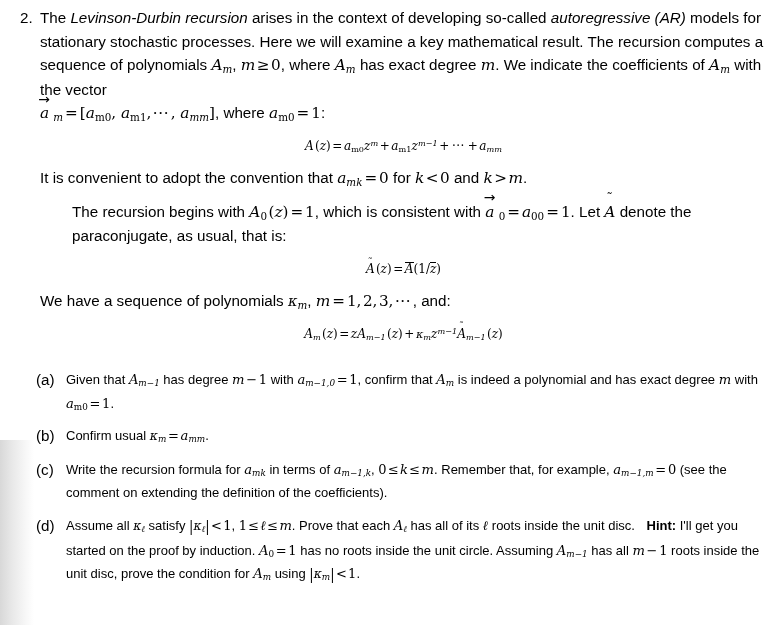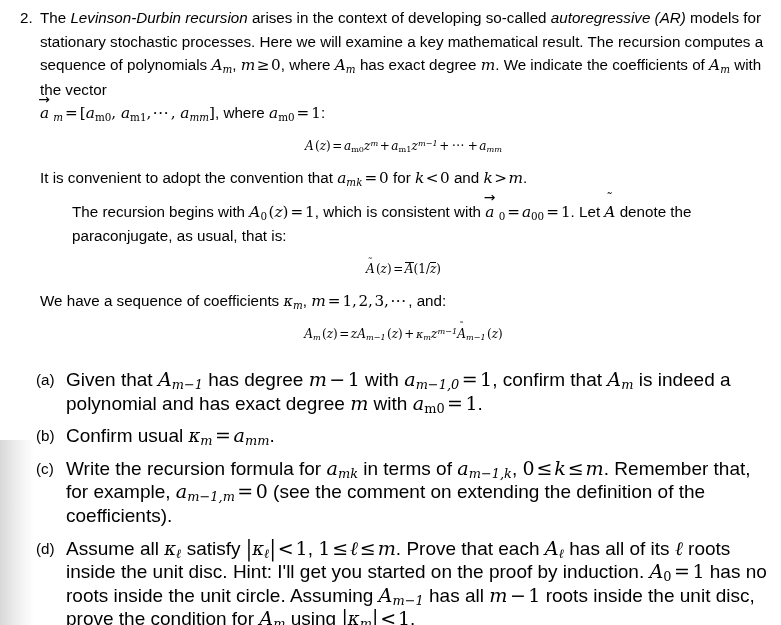--- a/index.html
+++ b/index.html
@@ -75,28 +75,28 @@
     margin-bottom: 9px;
   }
   .subpart-label {
     width: 30px;
     flex: 0 0 30px;
     font-size: 15.2px;
     line-height: 23.6px;
   }
   .subpart-text {
     flex: 1 1 auto;
-    font-size: 19px;
+    font-size: 13px;
     line-height: 23.6px;
     min-width: 0;
   }
 
   
   .it { font-style: italic; }
-  .bold { font-weight: normal; }
+  .bold { font-weight: bold; margin-left: 8px; }
 
   .m {
     font-family: "DejaVu Serif", "Liberation Serif", serif;
     font-style: italic;
     font-size: 1.01em;
   }
   .mu { 
     font-family: "DejaVu Serif", "Liberation Serif", serif;
     font-style: normal;
   }
@@ -209,21 +209,21 @@
       <p class="para"><span>It is convenient to adopt the convention that </span><span class="nowrap"><span class="m">a</span><sub>mk</sub><span class="op">=</span><span class="mu">0</span></span><span> for </span><span class="nowrap"><span class="m">k</span><span class="lebar">&lt;</span><span class="mu">0</span></span><span> and </span><span class="nowrap"><span class="m">k</span><span class="lebar">&gt;</span><span class="m">m</span></span><span>.</span></p>
 
       <p class="para"><span>The recursion begins with </span><span class="nowrap"><span class="m">A</span><sub class="upr">0</sub><span class="mu"> (</span><span class="m">z</span><span class="mu">)</span><span class="op">=</span><span class="mu">1</span></span><span>, which is consistent with </span><span class="nowrap"><span class="vecarrow"><span class="vecglyph">→</span><span class="m">a</span></span><sub class="upr">&nbsp;0</sub><span class="op">=</span><span class="m">a</span><sub class="upr">00</sub><span class="op">=</span><span class="mu">1</span></span><span>. Let </span><span class="tilde-acc"><span class="acc">˜</span><span class="m">A</span></span><span> denote the paraconjugate, as usual, that is:</span></p>
 
       <div class="display">
         <span class="nowrap">
           <span class="tilde-acc"><span class="acc">˜</span><span class="m">A</span></span><span class="mu"> (</span><span class="m">z</span><span class="mu">)</span><span class="op">=</span><span class="ovl"><span class="m">A</span></span><span class="mu">(1/</span><span class="ovl"><span class="m">z</span></span><span class="mu">)</span>
         </span>
       </div>
 
-      <p class="para"><span>We have a sequence of coefficients </span><span class="nowrap"><span class="kap">κ</span><sub>m</sub></span><span>, </span><span class="nowrap"><span class="m">m</span><span class="op">=</span><span class="mu">1, 2, 3,</span><span class="dots">···</span></span><span>, and:</span></p>
+      <p class="para"><span>We have a sequence of polynomials </span><span class="nowrap"><span class="kap">κ</span><sub>m</sub></span><span>, </span><span class="nowrap"><span class="m">m</span><span class="op">=</span><span class="mu">1, 2, 3,</span><span class="dots">···</span></span><span>, and:</span></p>
 
       <div class="display">
         <span class="nowrap">
           <span class="m">A</span><sub>m</sub><span class="mu"> (</span><span class="m">z</span><span class="mu">)</span><span class="op">=</span><span class="m">zA</span><sub>m−1</sub><span class="mu"> (</span><span class="m">z</span><span class="mu">)</span><span class="op">+</span><span class="kap">κ</span><sub>m</sub><span class="m">z</span><sup>m−1</sup><span class="tilde-acc"><span class="acc">˜</span><span class="m">A</span></span><sub>m−1</sub><span class="mu"> (</span><span class="m">z</span><span class="mu">)</span>
         </span>
       </div>
 
     </div>
   </div>
 

